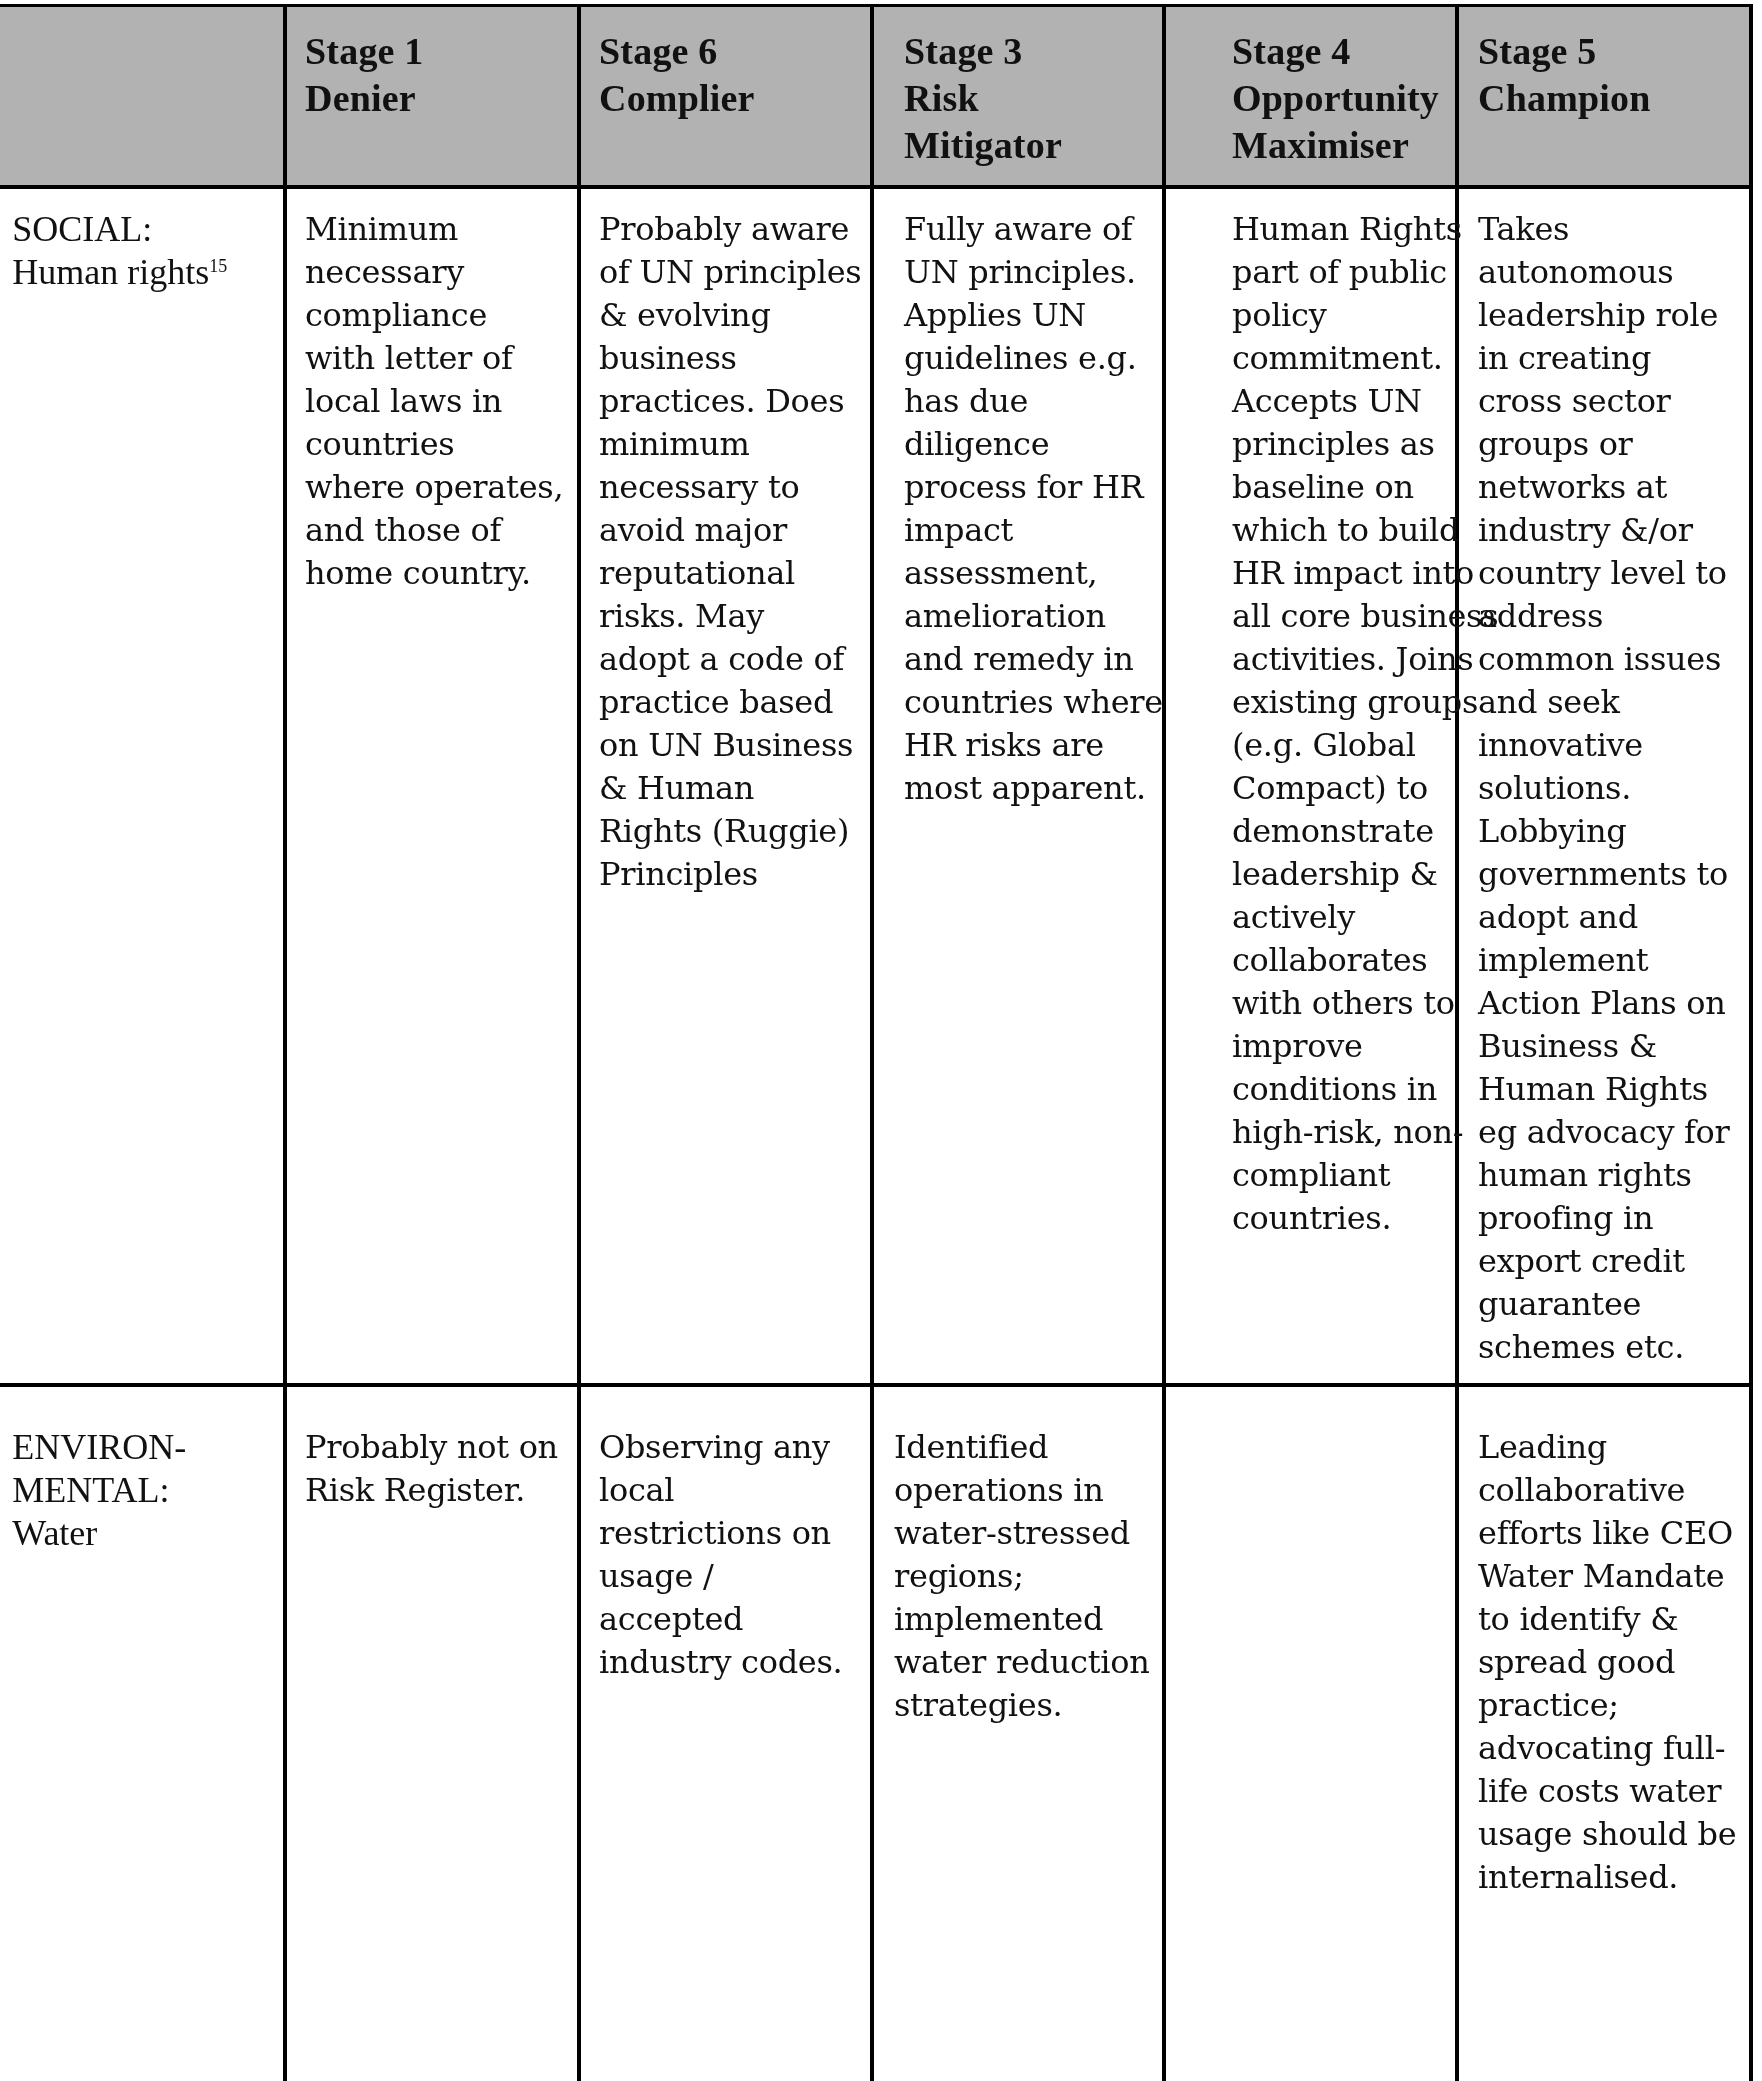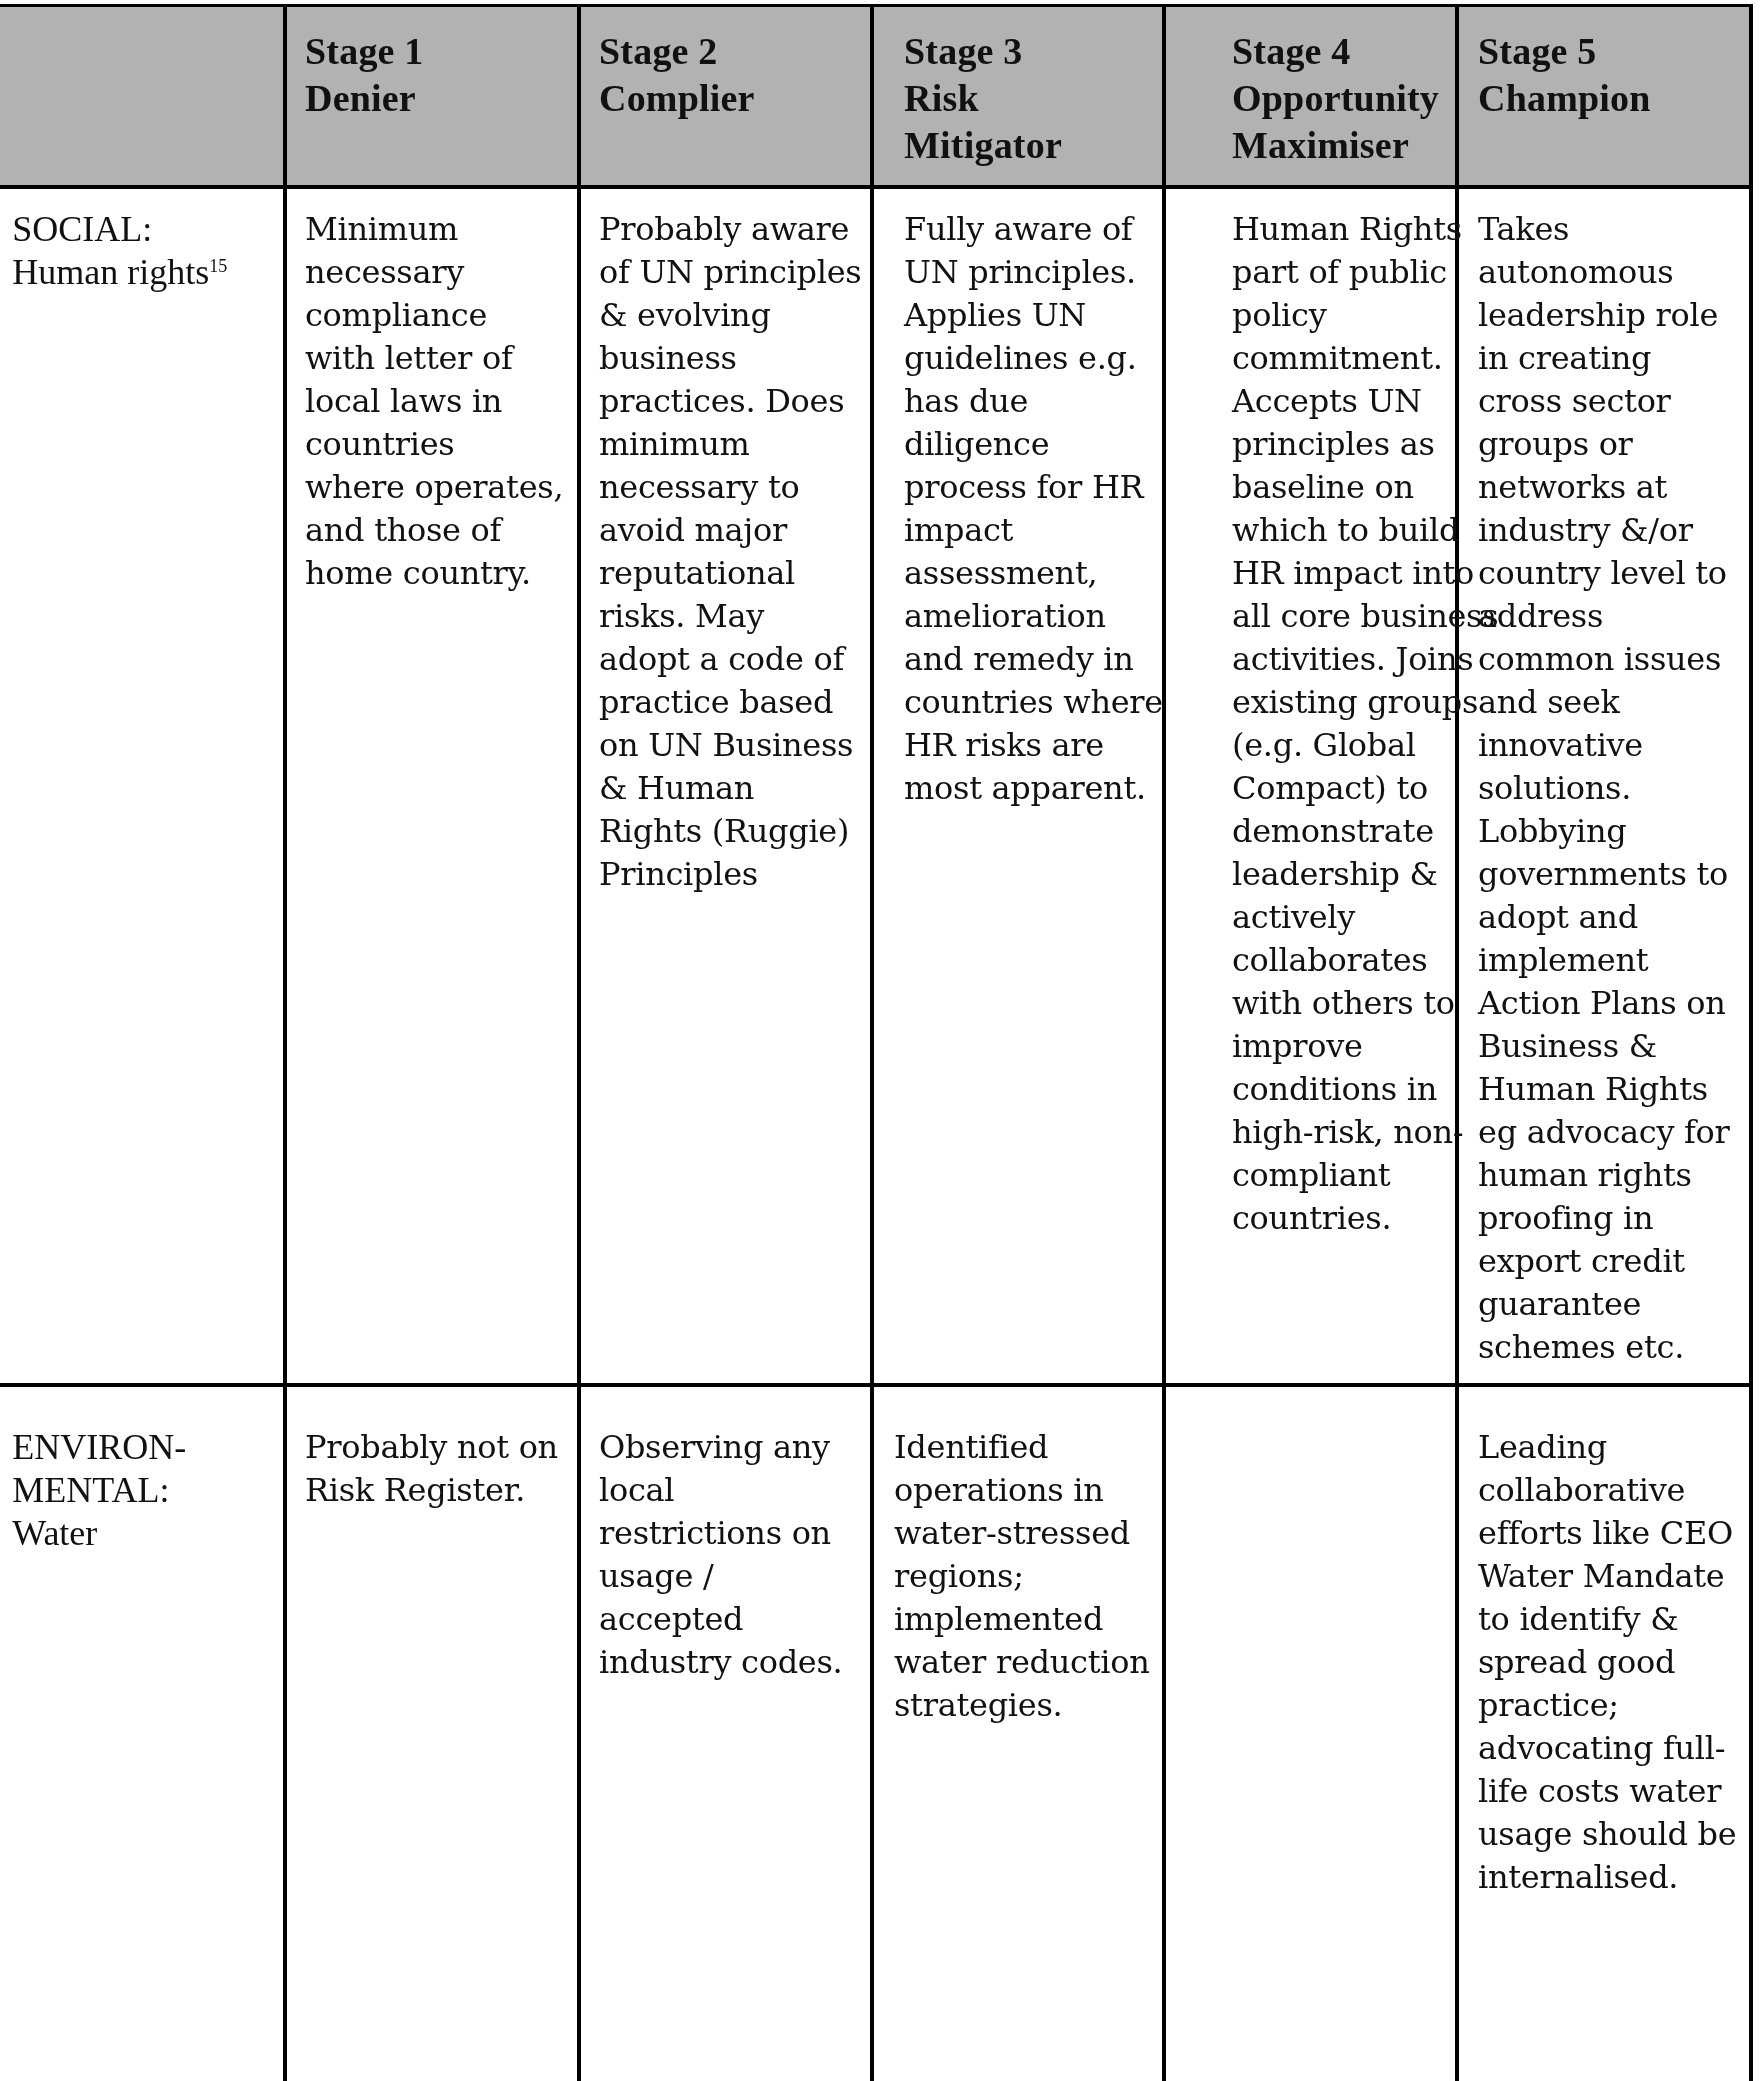--- a/index.html
+++ b/index.html
@@ -42,21 +42,21 @@
   <div class="vline" style="left:1162px"></div>
   <div class="vline" style="left:1455px"></div>
   <div class="vline" style="left:1749px"></div>
 
   <div class="cell hcell c0"></div>
   <div class="cell hcell c1">
     <span class="ln">Stage 1</span>
     <span class="ln">Denier</span>
   </div>
   <div class="cell hcell c2">
-    <span class="ln">Stage 2</span>
+    <span class="ln">Stage 6</span>
     <span class="ln">Complier</span>
   </div>
   <div class="cell hcell c3b">
     <span class="ln">Stage 3</span>
     <span class="ln">Risk</span>
     <span class="ln">Mitigator</span>
   </div>
   <div class="cell hcell c4">
     <span class="ln">Stage 4</span>
     <span class="ln">Opportunity</span>

